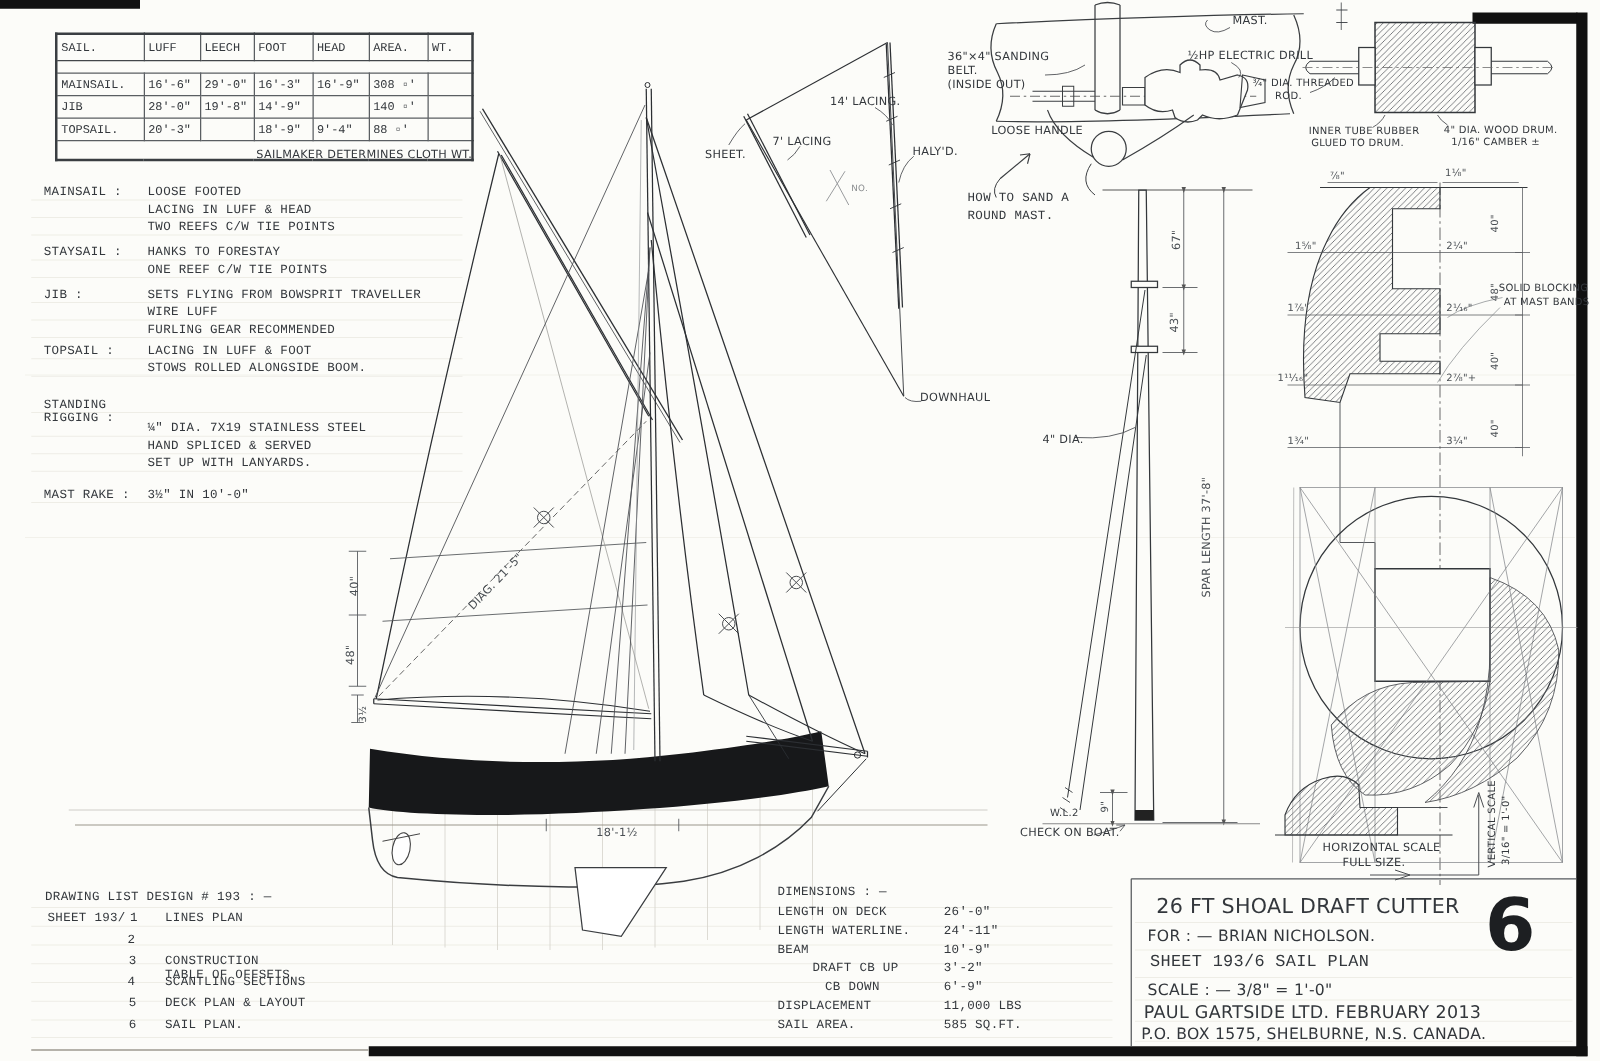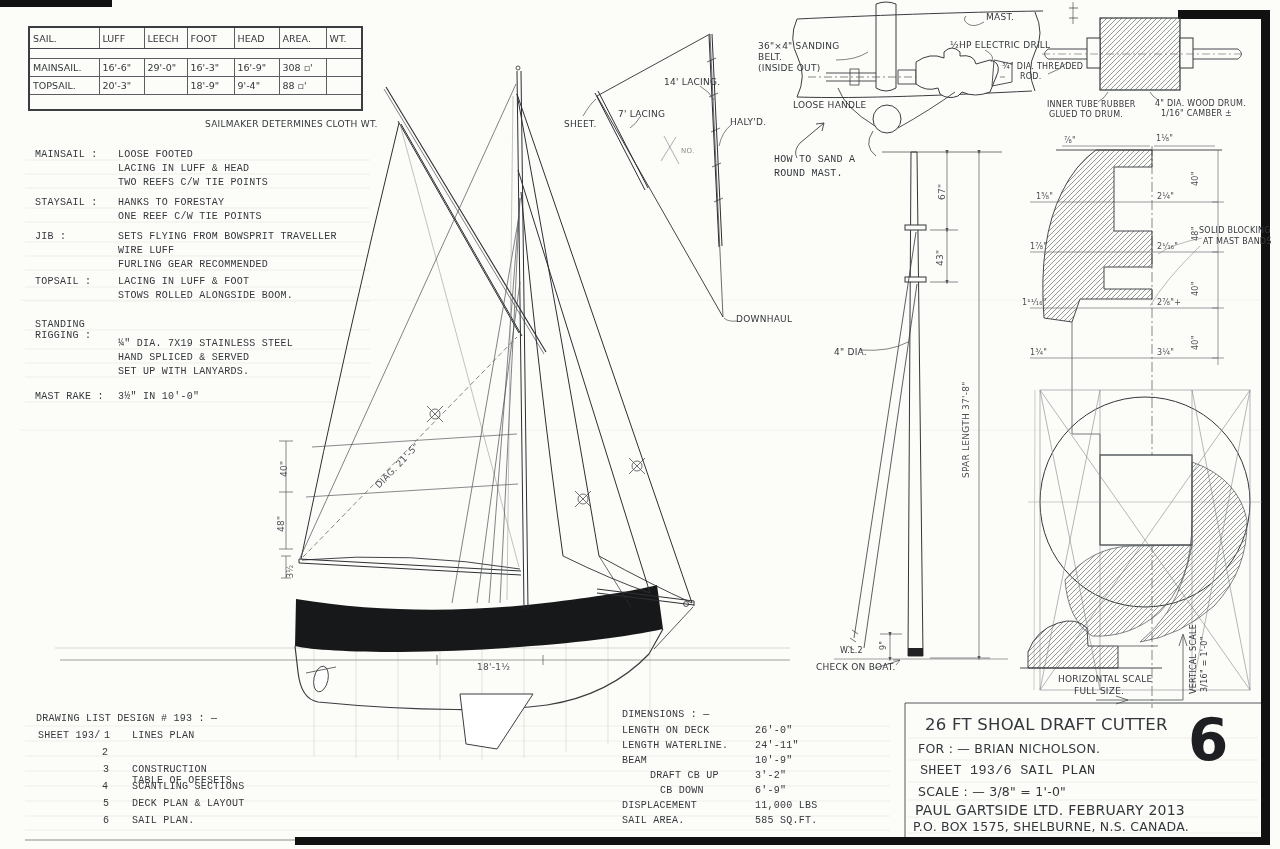--- a/index.html
+++ b/index.html
@@ -5,22 +5,22 @@
   html,body{margin:0;padding:0;}
   body{width:1280px;height:849px;position:relative;background:#fcfcf9;overflow:hidden;
        font-family:"DejaVu Sans",sans-serif;color:#2e3338;}
   #sheet{position:absolute;inset:0;}
   svg{position:absolute;left:0;top:0;}
   .lbl{position:absolute;white-space:nowrap;color:#33373c;letter-spacing:.25px;line-height:1.05;}
   .s7{font-size:7px;} .s8{font-size:8px;} .s9{font-size:9px;} .s10{font-size:10px;font-family:Liberation Mono, monospace;} .s12{font-size:12.5px;} .s13{font-size:13.5px;font-family:Liberation Mono, monospace;} .s14{font-size:14px;} .s16{font-size:16.5px;}
   .rot{transform:rotate(-90deg);transform-origin:0 0;}
   .pencil{color:#4a4f54;}
   
-  #sail-table{position:absolute;left:28px;top:26px;border-collapse:collapse;table-layout:fixed;
-      font-size:9.5px;color:#33373c;}
+  #sail-table{position:absolute;left:44px;top:26px;border-collapse:collapse;table-layout:fixed;
+      font-size:9.5px;color:#33373c;font-family:Liberation Mono, monospace;}
   #sail-table th,#sail-table td{border:1px solid #5a5e62;padding:1px 3px;height:15px;
       font-weight:normal;text-align:left;overflow:hidden;white-space:nowrap;}
   #sail-table thead th{height:18px;border-bottom:1.6px solid #43474b;}
   #sail-table{border:2px solid #3a3e42;}
   .num6{position:absolute;left:1188px;top:706px;font-size:58px;font-weight:bold;color:#1d1f22;
         font-family:"DejaVu Sans",sans-serif;}
 </style>
 </head>
 <body>
 
@@ -349,20 +349,29 @@
     <tr>
       <td>MAINSAIL.</td>
       <td>16'-6"</td>
       <td>29'-0"</td>
       <td>16'-3"</td>
       <td>16'-9"</td>
       <td>308 ▫'</td>
       <td></td>
     </tr>
     <tr>
+      <td>JIB</td>
+      <td>28'-0"</td>
+      <td>19'-8"</td>
+      <td>14'-9"</td>
+      <td></td>
+      <td>140 ▫'</td>
+      <td></td>
+    </tr>
+    <tr>
       <td>TOPSAIL.</td>
       <td>20'-3"</td>
       <td></td>
       <td>18'-9"</td>
       <td>9'-4"</td>
       <td>88 ▫'</td>
       <td></td>
     </tr>
     <tr>
           <td style="height:12px" colspan="7"></td>

